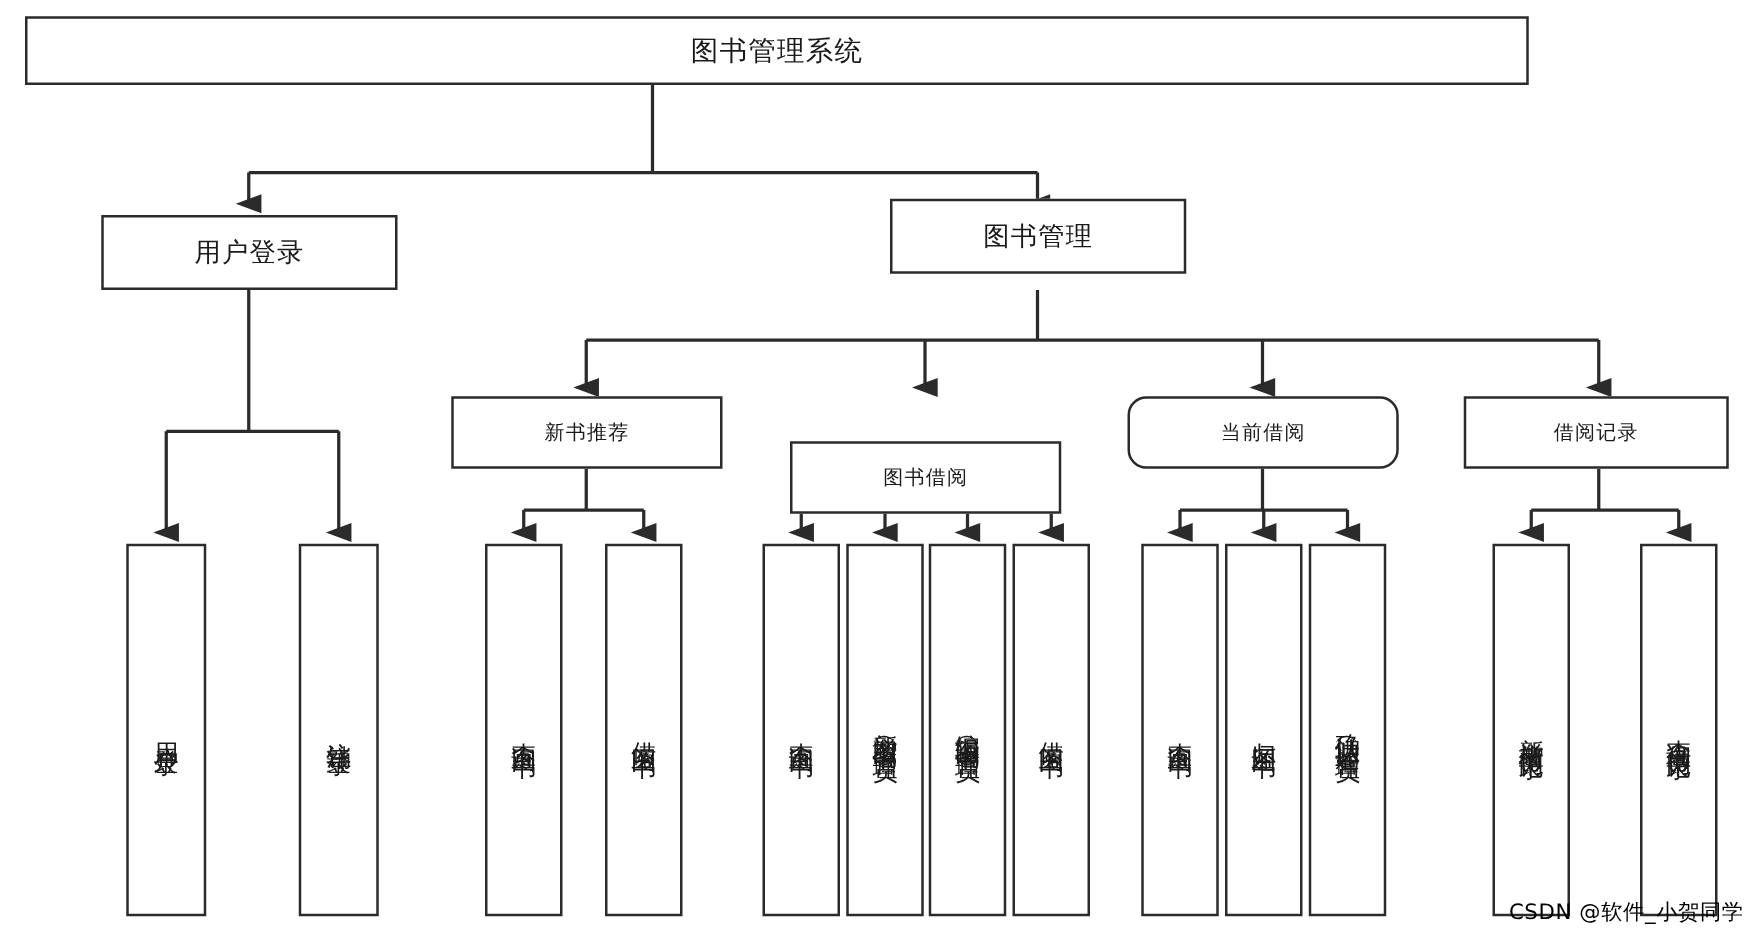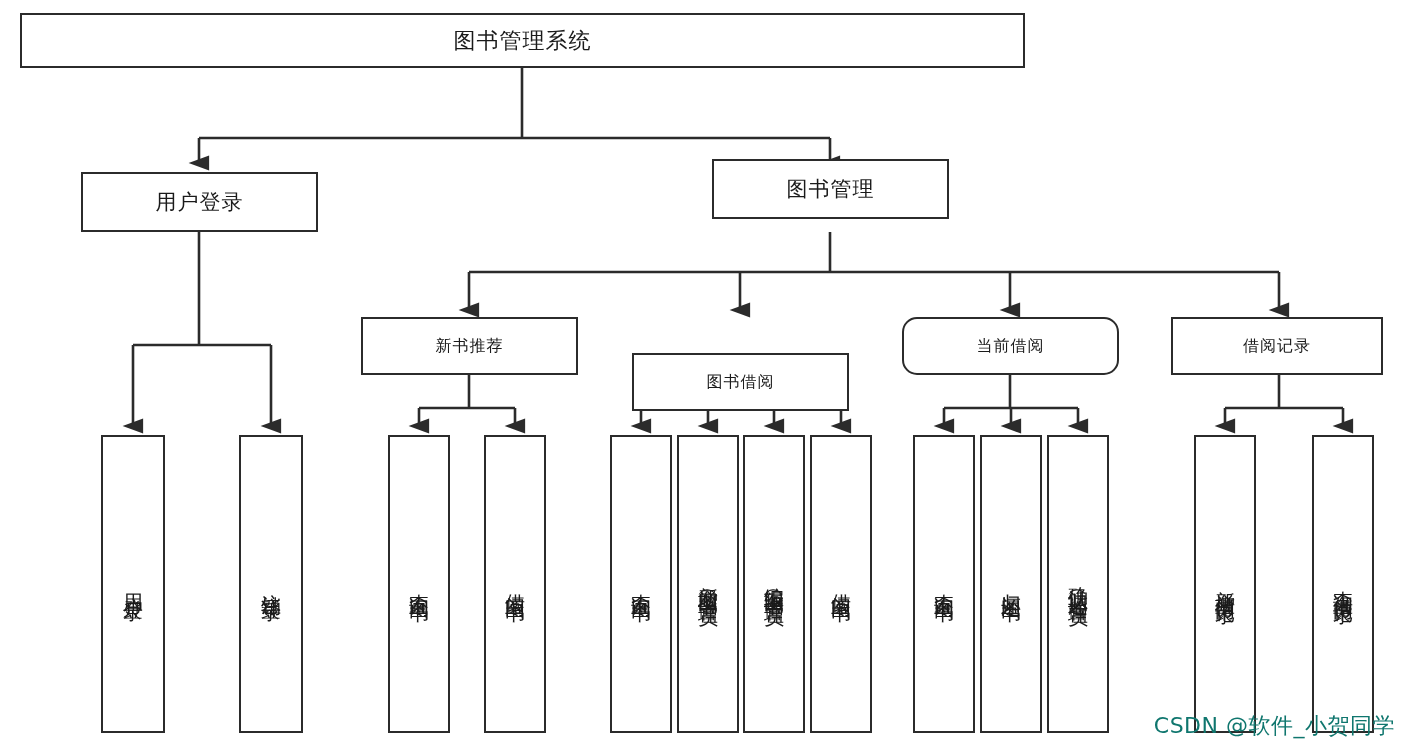--- a/index.html
+++ b/index.html
@@ -61,22 +61,22 @@
     text-orientation: upright;
     letter-spacing: 3px;
     line-height: 1.05;
     white-space: nowrap;
     display: block;
   }
   #watermark {
     position: absolute;
     right: 10px;
     bottom: 6px;
-    font-size: 22px;
-    color: #0f766e;
+    font-size: 17px;
+    color: #000000;
     letter-spacing: 0.5px;
     user-select: none;
   }
 </style>
 </head>
 <body>
 
 <div id="diagram-canvas">
 
   <svg id="edges-layer" viewBox="0 0 1405 747" width="1405" height="747" xmlns="http://www.w3.org/2000/svg">
@@ -122,21 +122,21 @@
       <path d="M1011,408 L1011,426" marker-end="url(#arrow)"></path>
       <path d="M1078,408 L1078,426" marker-end="url(#arrow)"></path>
 
       <path d="M1279,375 L1279,408"></path>
       <path d="M1225,408 L1343,408"></path>
       <path d="M1225,408 L1225,426" marker-end="url(#arrow)"></path>
       <path d="M1343,408 L1343,426" marker-end="url(#arrow)"></path>
     </g>
   </svg>
 
-  <div class="node root" style="left:20px; top:13px; width:1005px; height:55px;font-family:Liberation Serif, serif;">
+  <div class="node root" style="left:20px; top:13px; width:1203px; height:55px;font-family:Liberation Serif, serif;">
     <span>图书管理系统</span>
   </div>
 
   <div class="node level1" style="left:81px; top:172px; width:237px; height:60px;">
     <span>用户登录</span>
   </div>
   <div class="node level1" style="left:712px; top:159px; width:237px; height:60px;justify-content:center;">
     <span>图书管理</span>
   </div>
 

